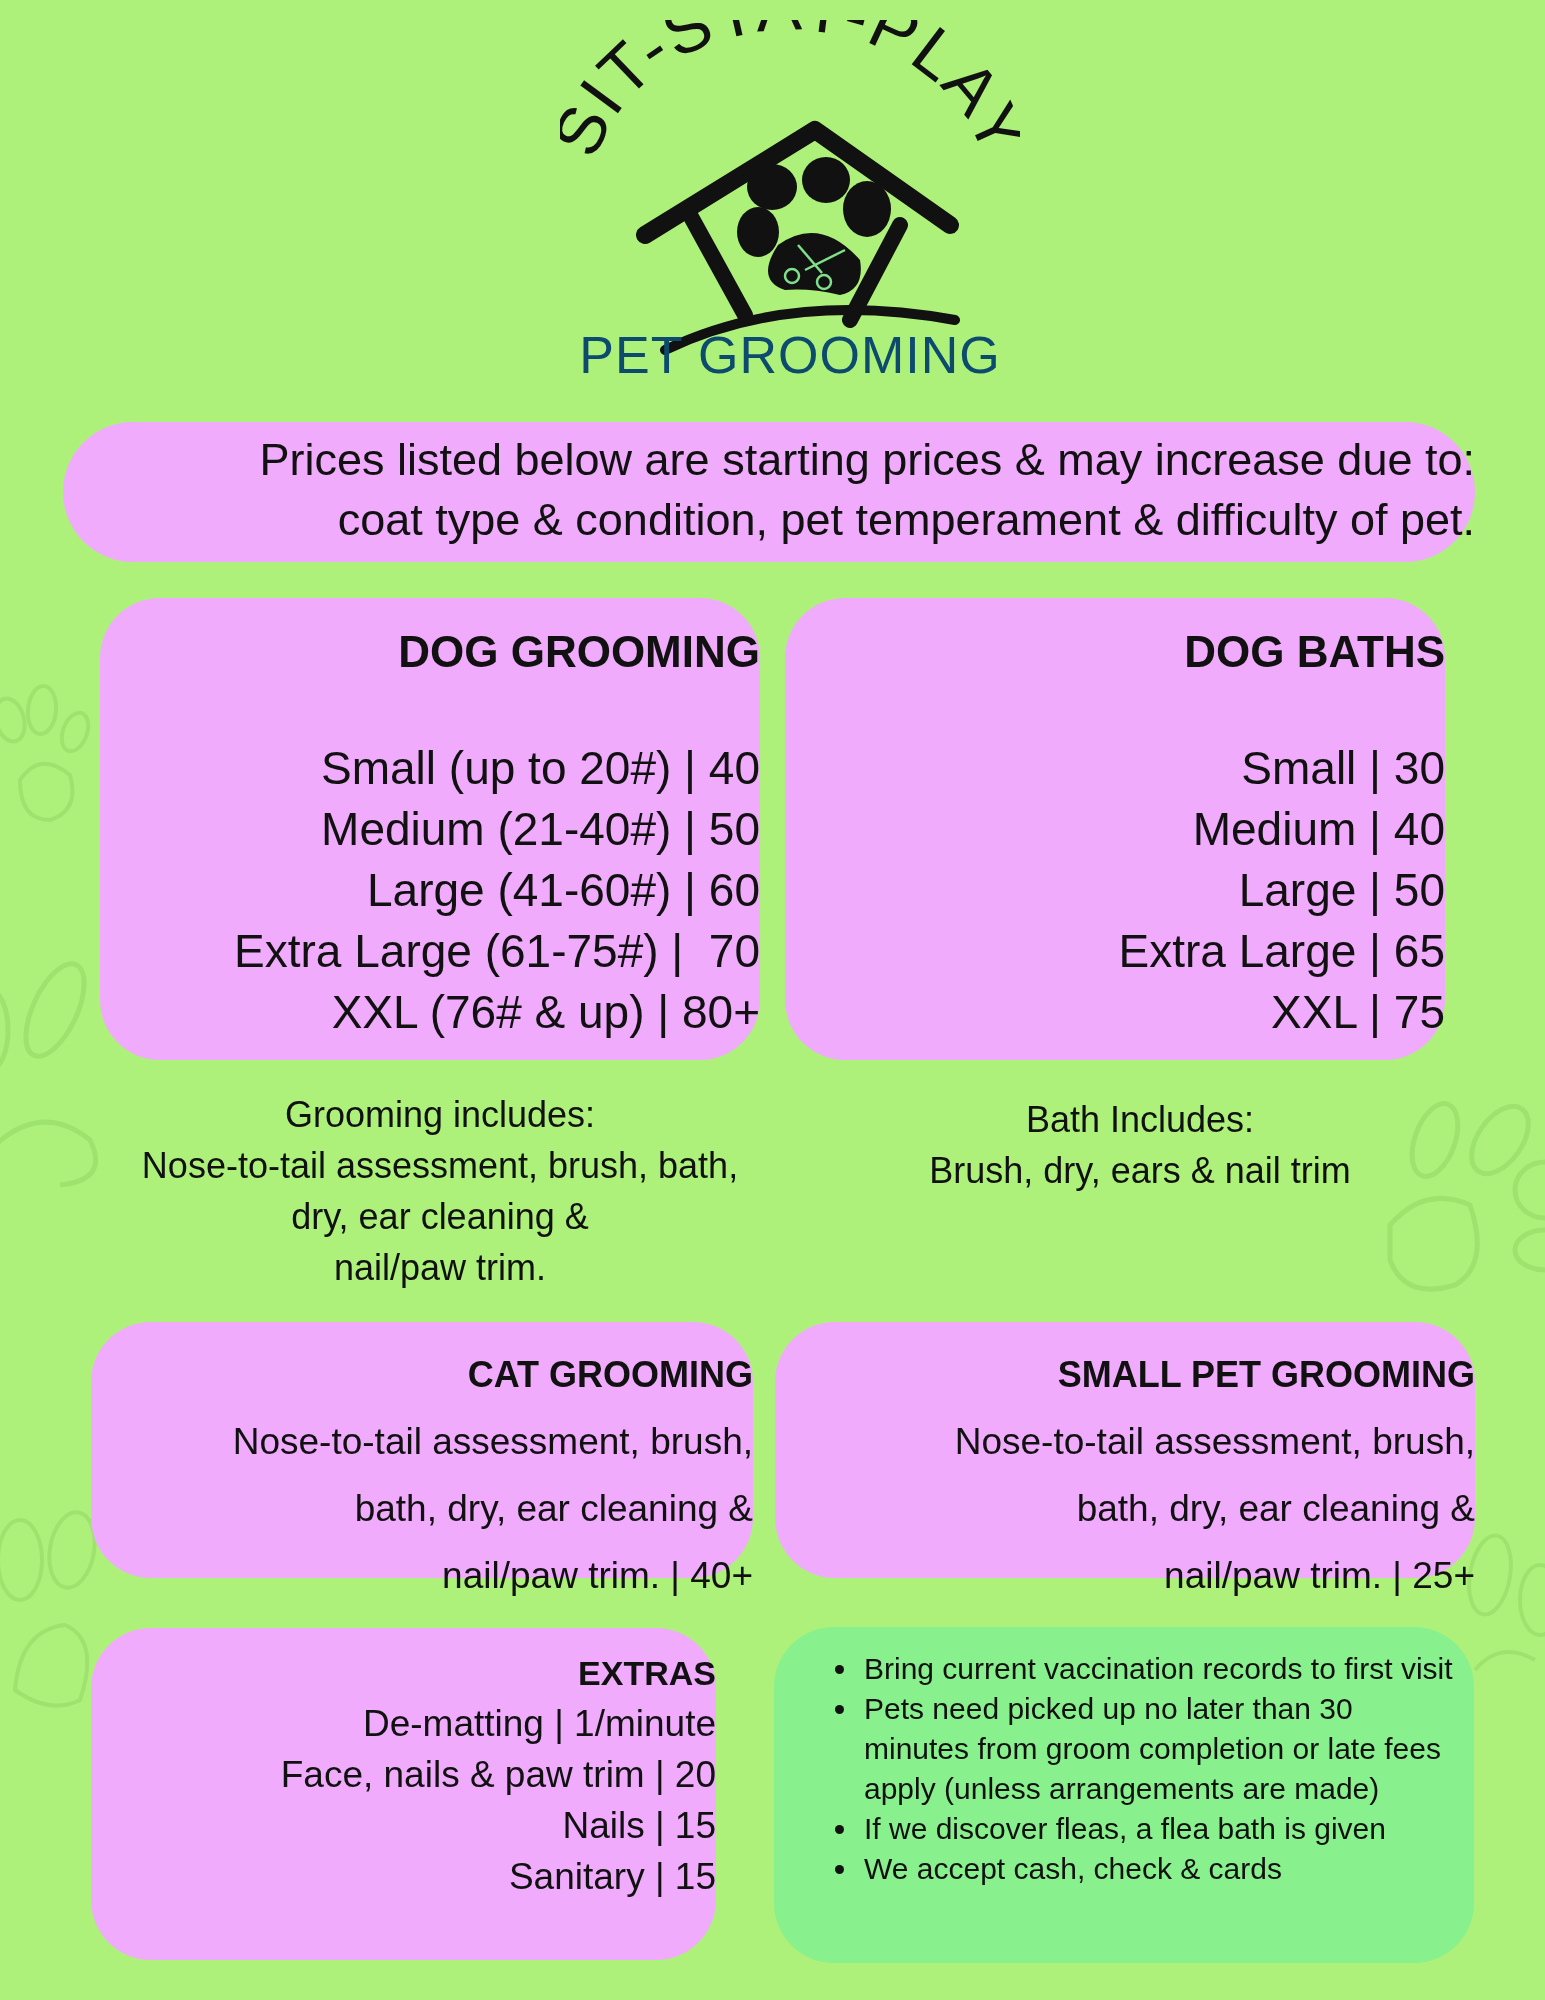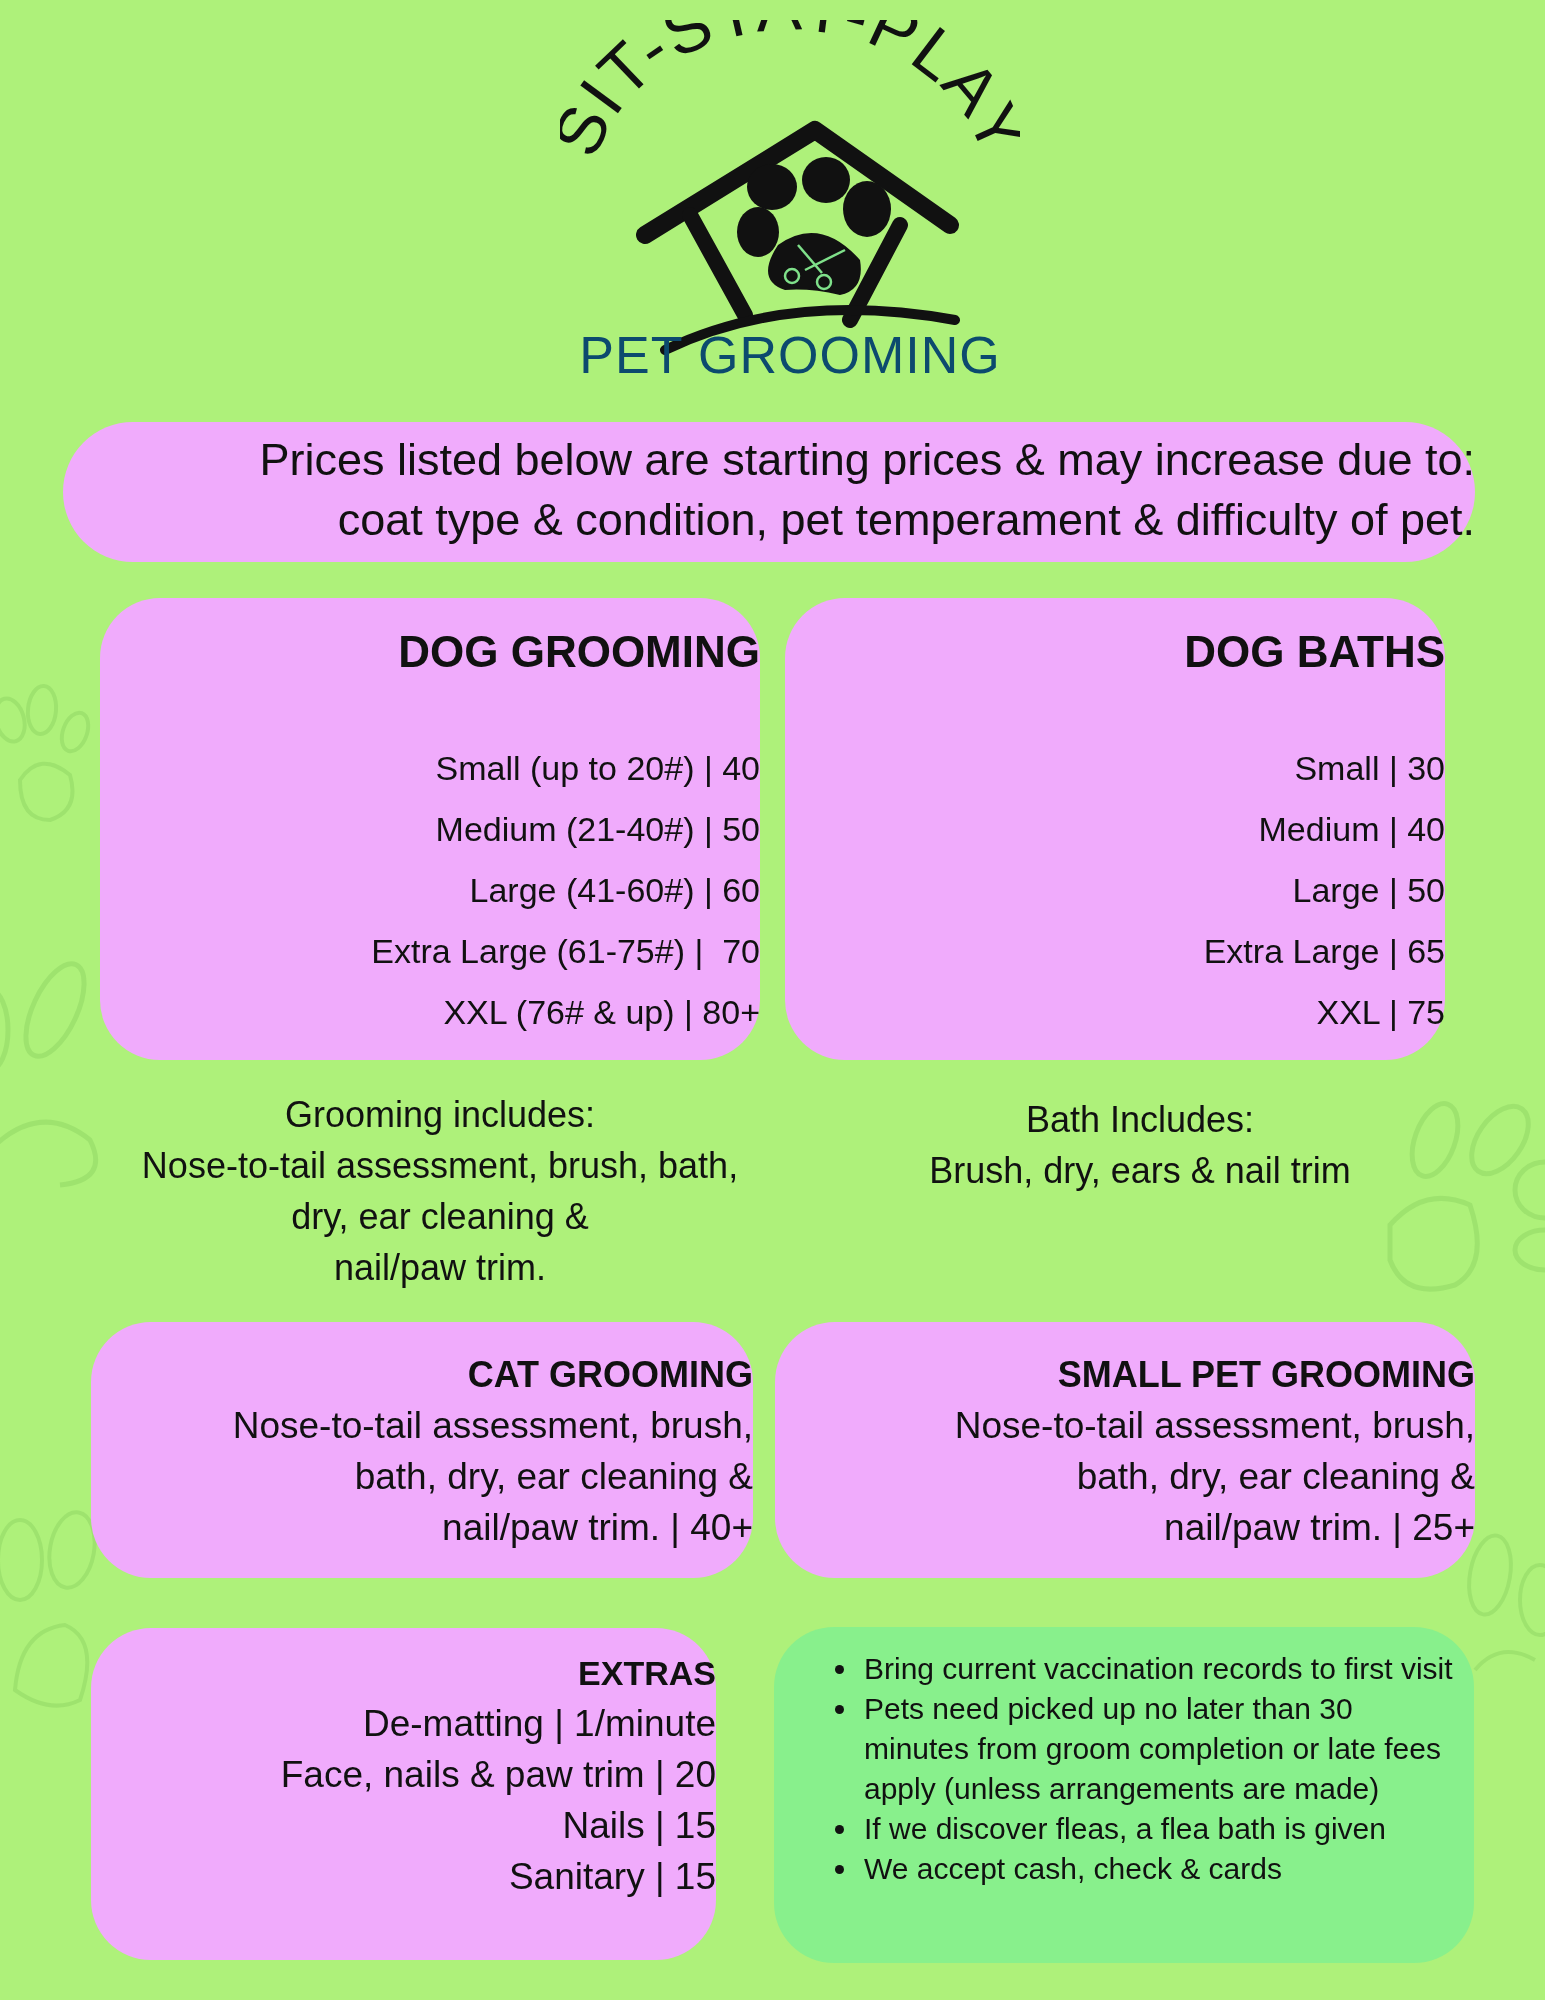--- a/index.html
+++ b/index.html
@@ -18,27 +18,27 @@
   .card {
     position: absolute; background: #f0abfc; border-radius: 60px;
     text-align: right; box-sizing: border-box;
   }
   .notice {
     left: 63px; top: 422px; width: 1412px; height: 140px; border-radius: 70px;
     font-size: 45px; line-height: 60px; padding-top: 8px;
   }
   .price-card { top: 598px; height: 462px; padding-top: 26px; }
   .price-card .title { font-weight: bold; font-size: 44px; line-height: 56px; margin-bottom: 58px; }
-  .price-card .row { font-size: 34px; line-height: 61px; }
+  .price-card .row { font-size: 46px; line-height: 61px; }
   .includes {
     position: absolute; text-align: center; font-size: 36px; line-height: 51px;
   }
   .mid-card { top: 1322px; height: 256px; padding-top: 28px; }
   .mid-card .title { font-weight: bold; font-size: 36px; line-height: 50px; }
-  .mid-card .desc { font-size: 37px; line-height: 51px; }
+  .mid-card .desc { font-size: 37px; line-height: 51px; margin-top: 16px; }
   .extras { left: 91px; top: 1628px; width: 625px; height: 332px; padding-top: 20px; }
   .extras .title { font-weight: bold; font-size: 34px; line-height: 50px; }
   .extras .row { font-size: 37px; line-height: 51px; }
   .policies {
     position: absolute; left: 774px; top: 1627px; width: 700px; height: 336px;
     background: #88f08c; border-radius: 60px; box-sizing: border-box; padding: 22px 20px 0 56px;
   }
   .policies ul { margin: 0; padding: 0 0 0 30px; list-style: disc; }
   .policies li { font-size: 30px; line-height: 40px; padding-left: 4px; }
 </style>

